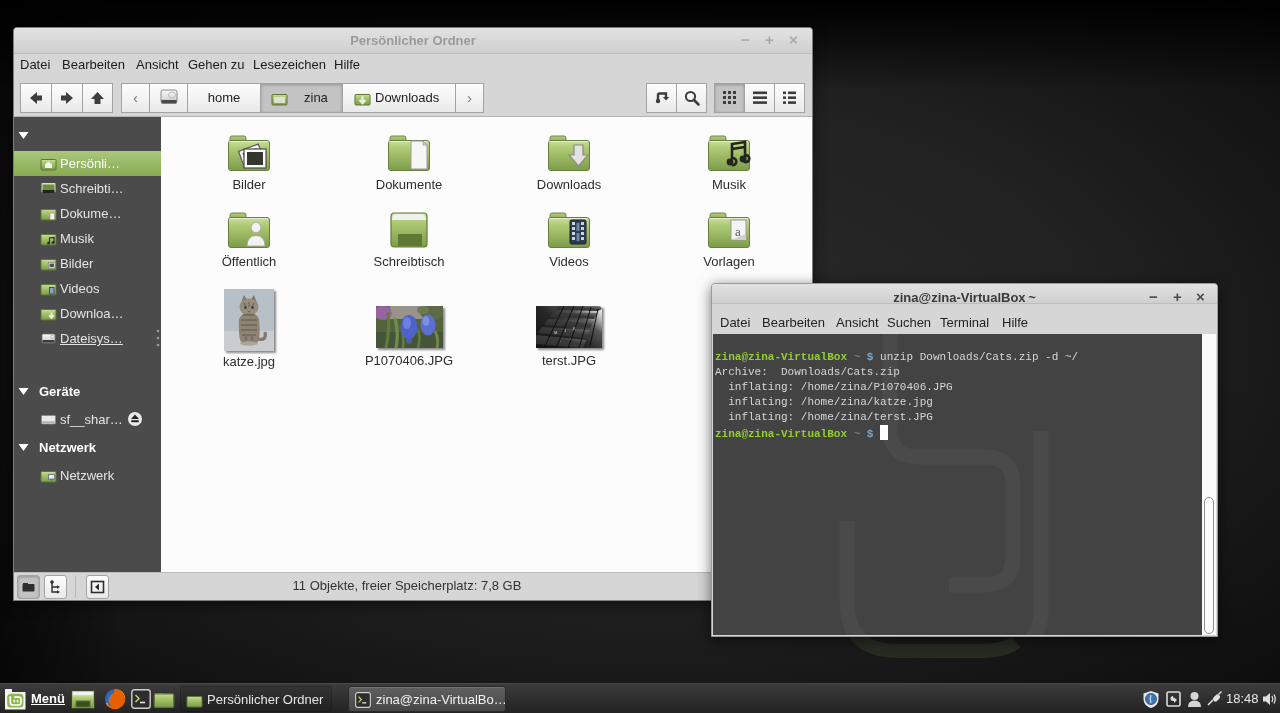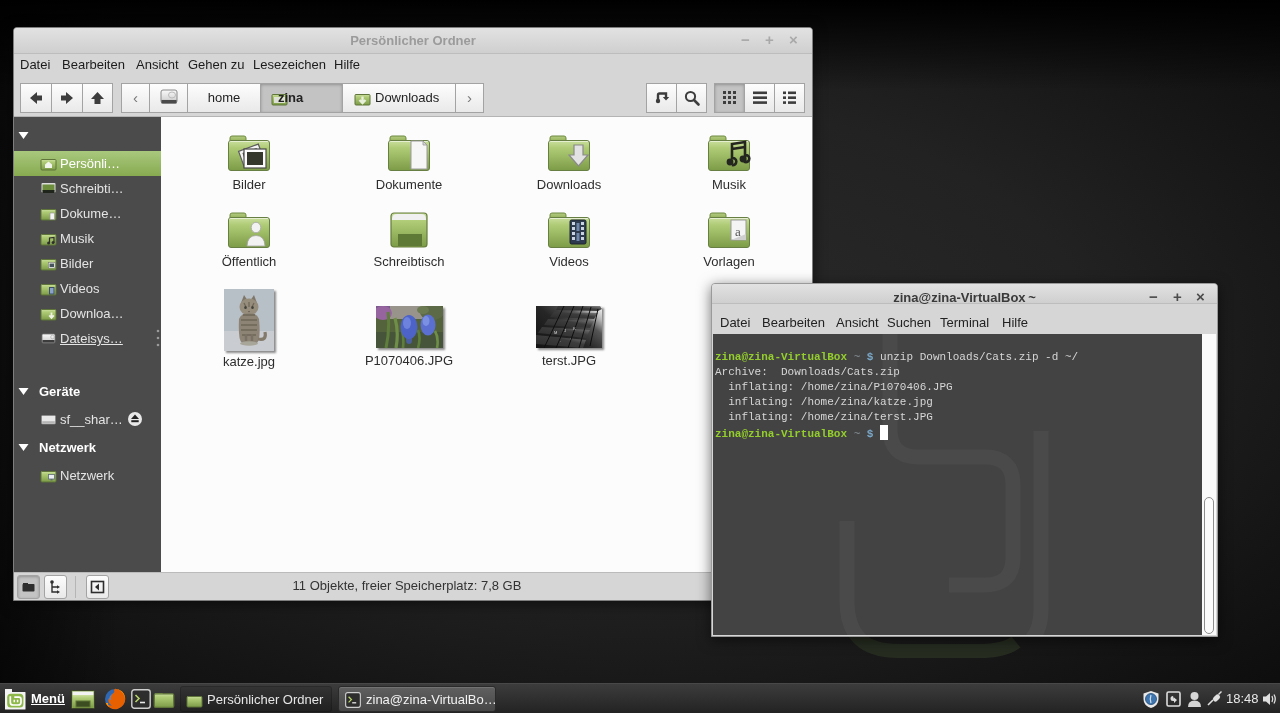--- a/index.html
+++ b/index.html
@@ -137,21 +137,21 @@
           </g>
         </svg></div>
     <div class="btn" style="left:173px; width:74px;">
         <div class="crumbtext" style="margin-top:6px; text-align:center;">home</div>
       </div>
     <div class="btn pressed" style="left:246px; width:83px;">
       <svg style="position:absolute; left:10px; top:6px;" width="17" height="17">
           <use href="#sfolder"></use>
           <rect x="3" y="7" width="11" height="6" fill="#e8e8e8" opacity="0.85"></rect>
         </svg>
-      <div class="crumbtext" style="position:absolute; left:17px; top:6px; font-weight:bold;">zina</div>
+      <div class="crumbtext" style="position:absolute; left:43px; top:6px; font-weight:normal;">zina</div>
     </div>
     <div class="btn" style="left:328px; width:114px;">
       <svg style="position:absolute; left:11px; top:6px;" width="17" height="17">
           <use href="#sfolder"></use>
           <path d="M8.5 6.5 L8.5 13 M5.5 10 L8.5 13 L11.5 10" stroke="#e8efdb" stroke-width="2.4" fill="none"></path>
         </svg>
       <div class="crumbtext" style="position:absolute; left:32px; top:6px;">Downloads</div>
     </div>
     <div class="btn" style="left:441px; width:29px; color:#777; text-align:center; font-size:15px; line-height:28px;">›</div>
     <div class="btn" style="left:632px; width:31px;"><svg width="29" height="28" viewBox="0 0 29 28">
@@ -559,21 +559,21 @@
       <use href="#sfolder"></use>
     </svg>
 
   <div style="position:absolute; left:180px; top:2px; width:152px; height:26px; border-radius:3px; background:rgba(0,0,0,0.10); border:1px solid rgba(0,0,0,0.18);">
     <svg style="position:absolute; left:5px; top:5px;" width="17" height="17" viewBox="0 0 17 17">
         <use href="#sfolder"></use>
       </svg>
     <div class="txt" style="left:26px; top:5px; color:#e6e6e6;">Persönlicher Ordner</div>
   </div>
 
-  <div style="position:absolute; left:338px; top:2px; width:158px; height:26px; border-radius:3px; background:linear-gradient(#606060,#474747); border:1px solid #2a2a2a; box-shadow:inset 0 1px 0 rgba(255,255,255,0.12);">
+  <div style="position:absolute; left:348px; top:2px; width:158px; height:26px; border-radius:3px; background:linear-gradient(#606060,#474747); border:1px solid #2a2a2a; box-shadow:inset 0 1px 0 rgba(255,255,255,0.12);">
     <svg style="position:absolute; left:6px; top:5px;" width="16" height="16" viewBox="0 0 20 20">
       <rect x="0.8" y="0.8" width="18.4" height="18.4" rx="2.5" fill="#2d2d2d" stroke="#cfcfcf" stroke-width="1.4"></rect>
       <path d="M4.5 6 L8 9.5 L4.5 13" stroke="#b6d466" stroke-width="1.6" fill="none"></path>
       <path d="M9 13.5 L14 13.5" stroke="#e8e8e8" stroke-width="1.6"></path>
     </svg>
     <div class="txt" style="left:27px; top:5px; color:#f2f2f2;">zina@zina-VirtualBo…</div>
   </div>
 
   <svg style="position:absolute; left:1142px; top:6px;" width="18" height="19" viewBox="0 0 18 19">
     <path d="M9 1 L16.5 3.5 L16.5 9 Q16.5 15.5 9 18 Q1.5 15.5 1.5 9 L1.5 3.5 Z" fill="#e8e8e8"></path>

